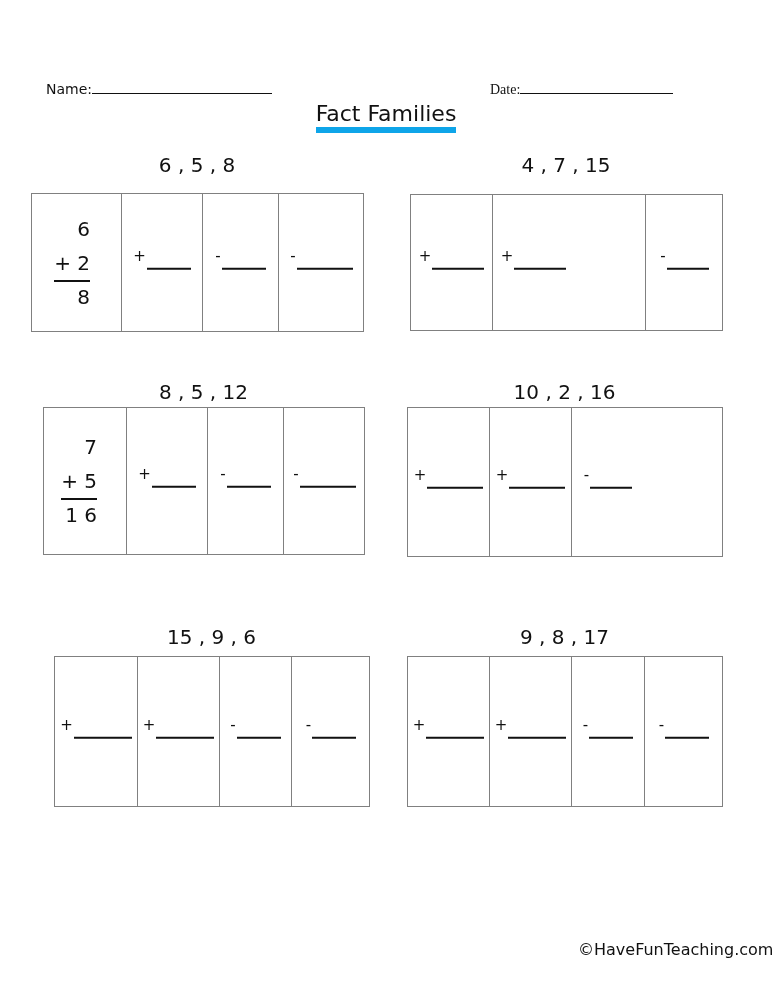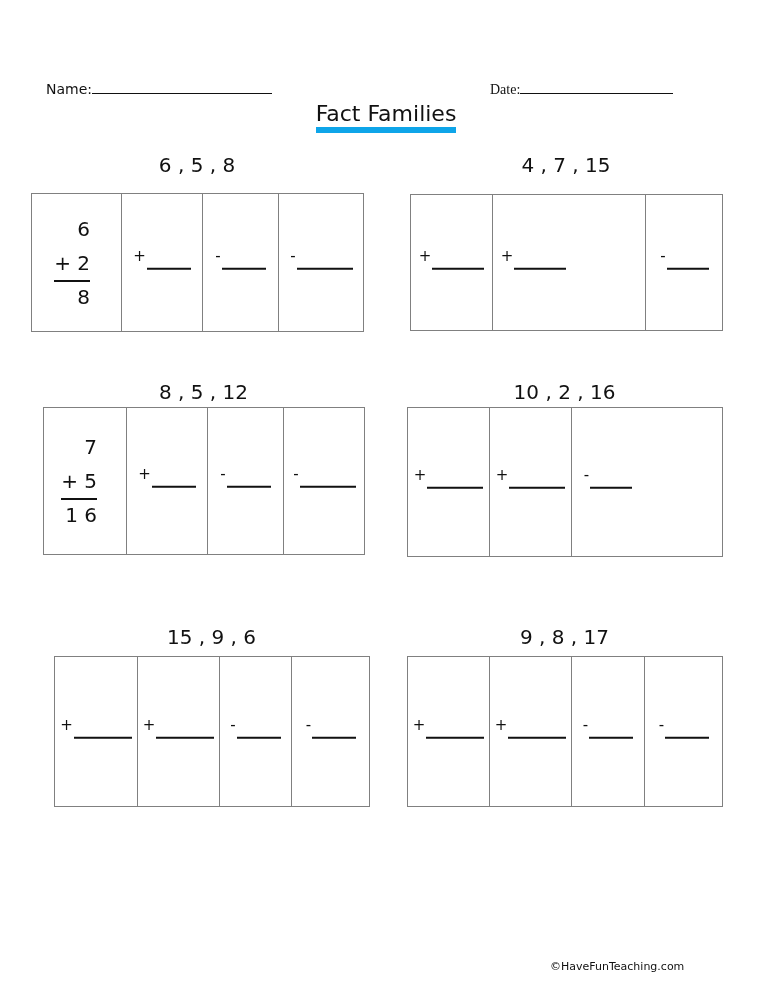--- a/index.html
+++ b/index.html
@@ -19,21 +19,21 @@
   .cell + .cell { border-left: 1.5px solid #808080; }
   .blank { position: absolute; left: 0; right: 0; top: 50%; transform: translateY(-55%);
            display: flex; align-items: flex-end; justify-content: center; font-size: 17px; }
   .blank .op { font-size: 15px; margin-right: 1px; line-height: 1; position: relative; top: -6px; }
   .blank .ln { display: inline-block; height: 0; border-bottom: 2px solid #111; }
   .problem { position: absolute; left: 0; right: 0; top: 50%; transform: translateY(-50%);
              font-size: 20px; line-height: 34px; }
   .problem .row { position: relative; height: 34px; }
   .problem .row span { position: absolute; right: 0; white-space: pre; }
   .problem .uline { border-bottom: 2px solid #111; }
-  .footer { position: absolute; left: 550px; top: 940px; font-size: 11px; margin-top: 20px; }
+  .footer { position: absolute; left: 578px; top: 940px; font-size: 16px; }
 </style>
 </head>
 <body>
 
 <div id="name-field" class="hdr">
   <span>Name:</span><span class="line"></span>
 </div>
 <div id="date-field" class="hdr">
   <span>Date:</span><span class="line"></span>
 </div>

